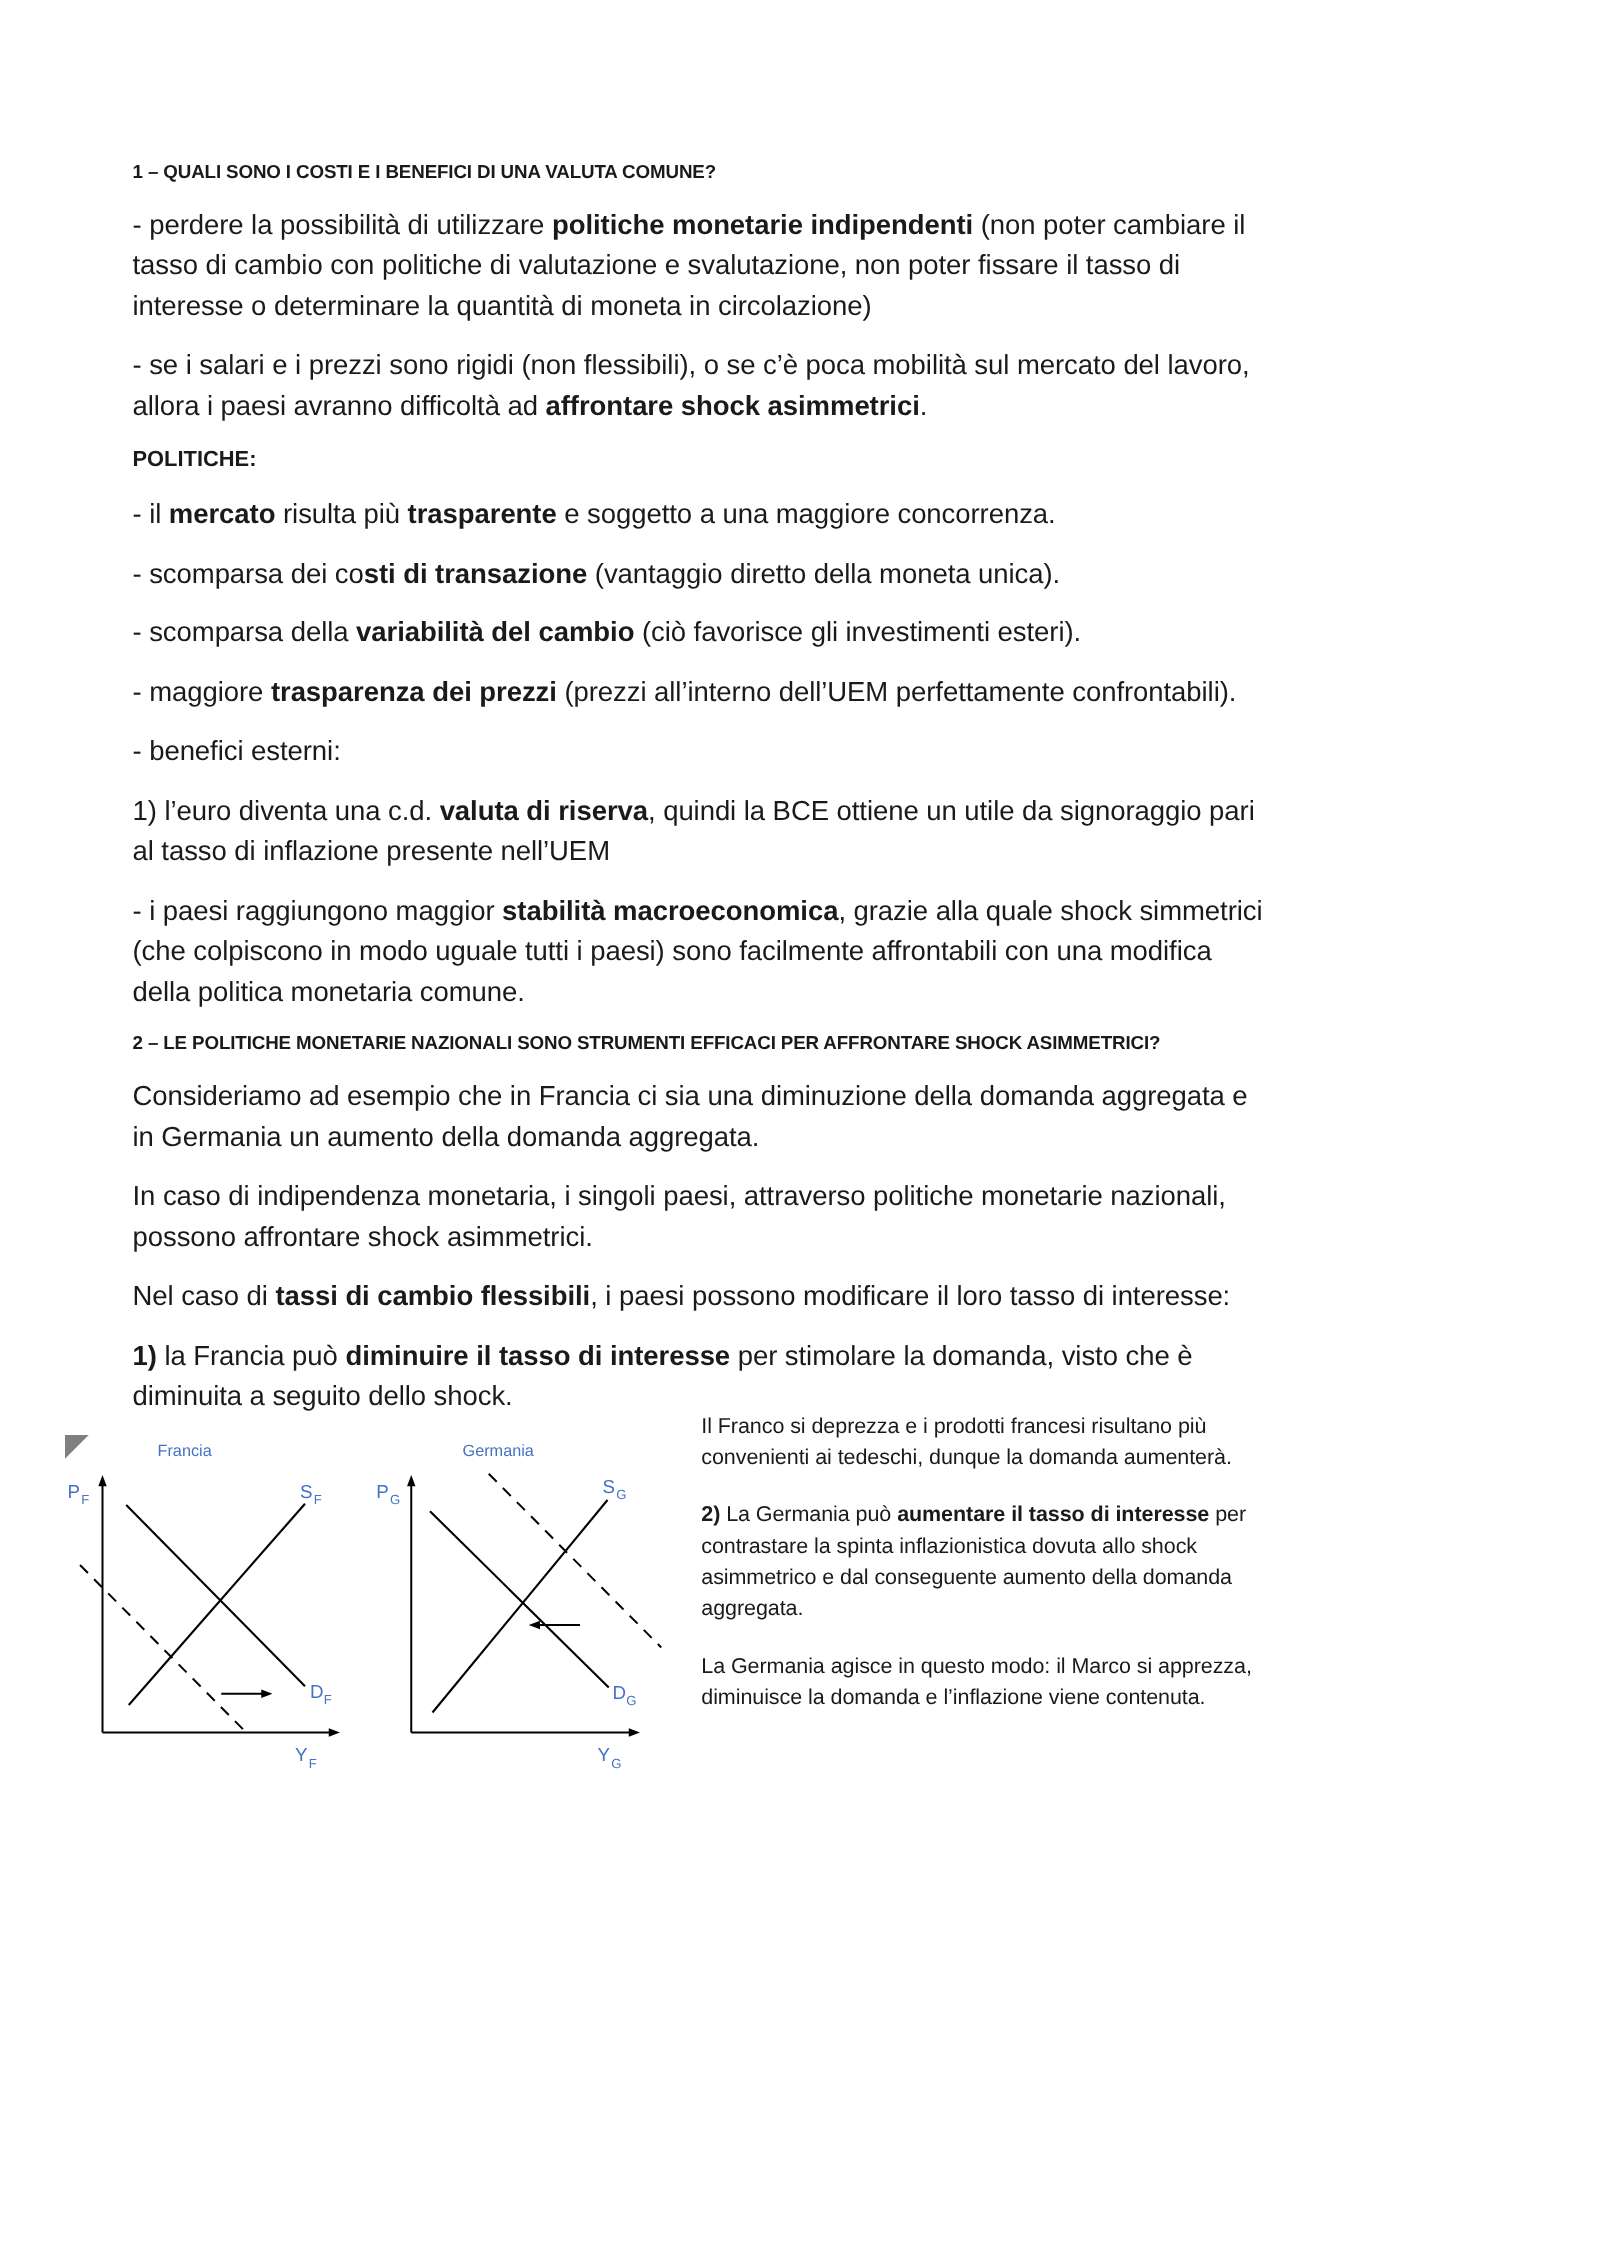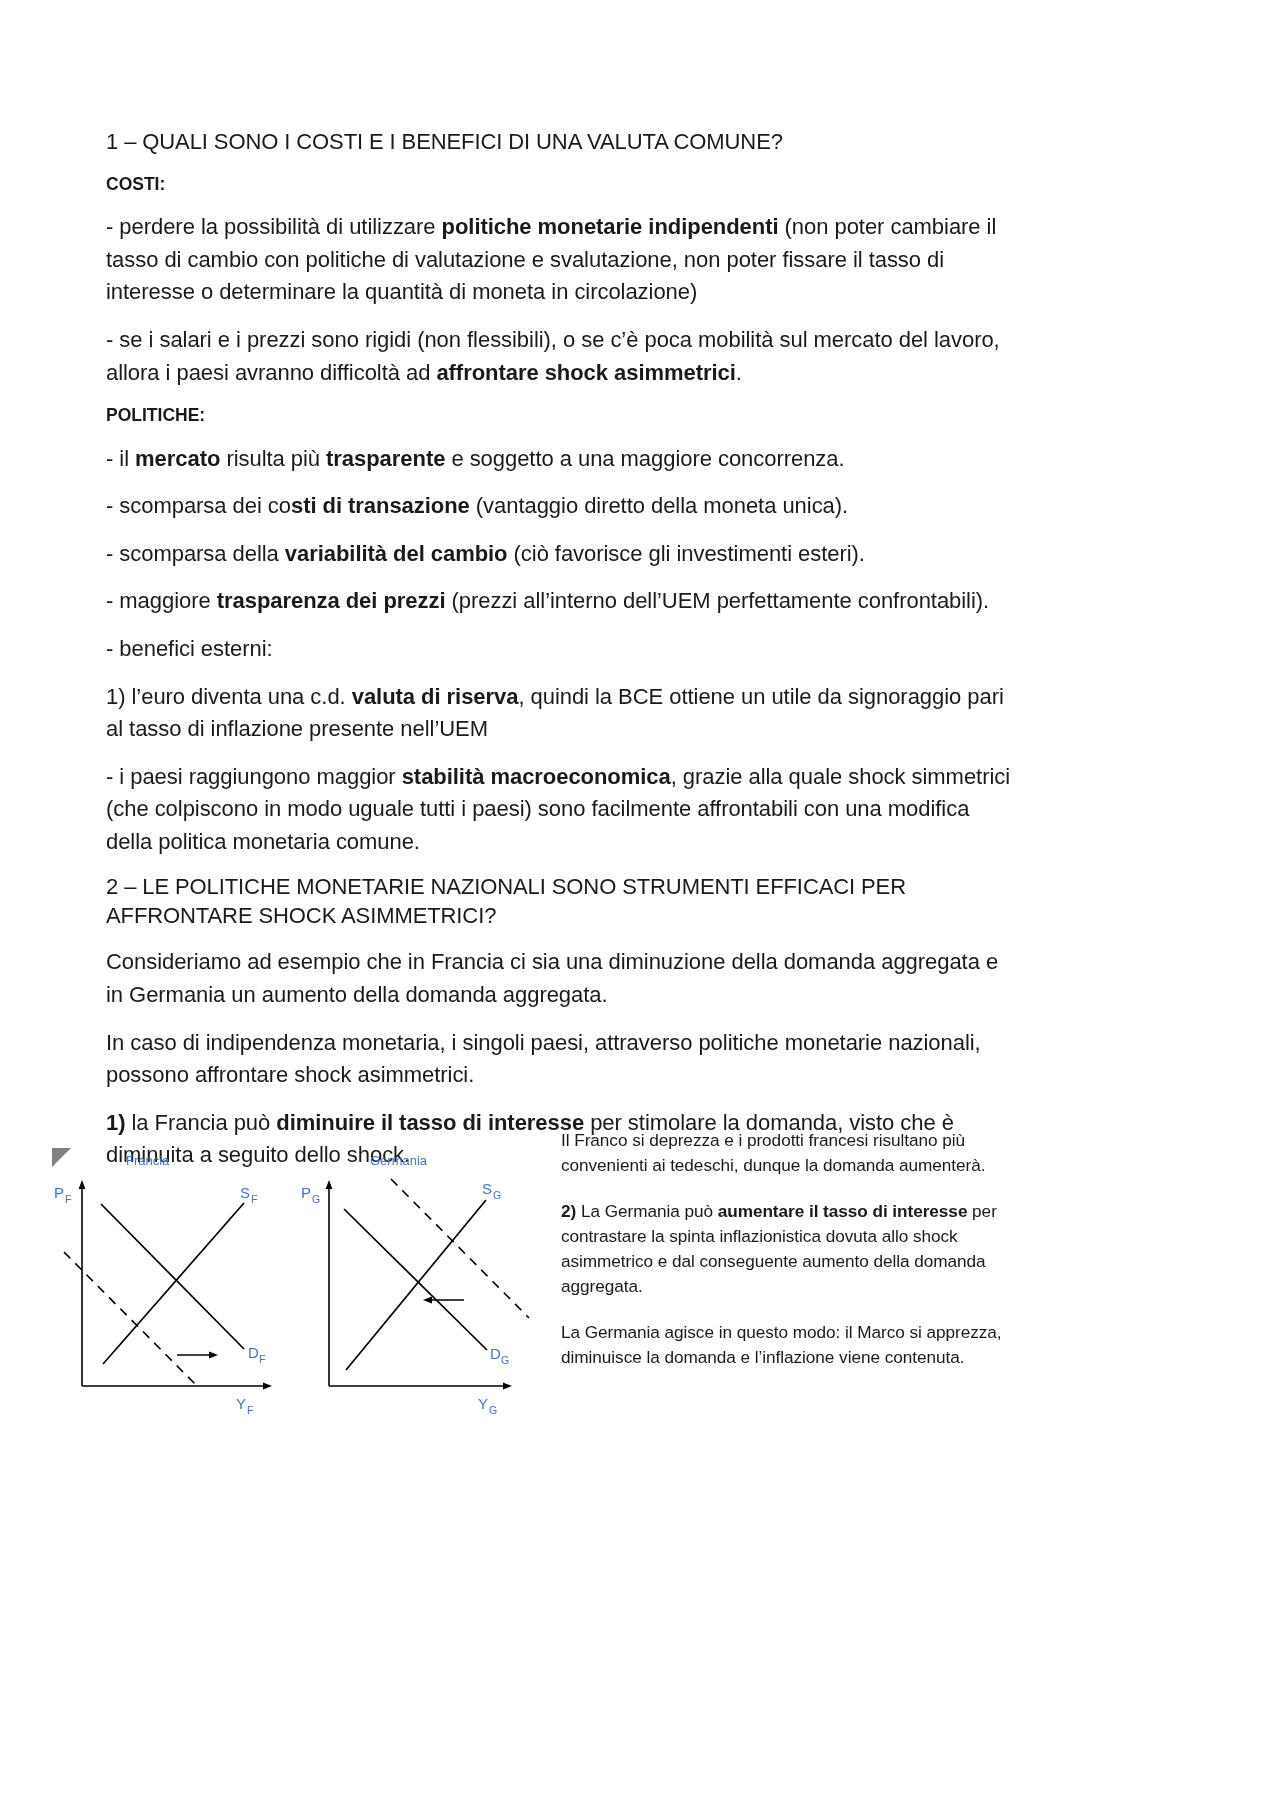--- a/index.html
+++ b/index.html
@@ -22,22 +22,22 @@
     height: 1811px;
     background: #fff;
   }
   .content {
     position: absolute;
     left: 106px;
     top: 128px;
     width: 906px;
   }
   h1.sec-head, .sec-head {
-    font-size: 22px;
-    font-weight: normal;
+    font-size: 15px;
+    font-weight: bold;
     letter-spacing: -0.1px;
     line-height: 1.30;
     margin: 0 0 16px 0;
   }
   .sub-head {
     font-size: 17.5px;
     font-weight: bold;
     line-height: 1.30;
     margin: 0 0 16px 0;
   }
@@ -95,23 +95,20 @@
 <body>
 
 <div class="page">
 
   <div class="content">
 
     <div class="sec-head">
       <span>1 – QUALI SONO I COSTI E I BENEFICI DI UNA VALUTA COMUNE?</span>
     </div>
 
-    <div class="sub-head">
-      <span>COSTI:</span>
-    </div>
 
     <p class="para"><span>- perdere la possibilità di utilizzare </span><b>politiche monetarie indipendenti</b><span> (non poter cambiare il tasso di cambio con politiche di valutazione e svalutazione, non poter fissare il tasso di interesse o determinare la quantità di moneta in circolazione)</span></p>
 
     <p class="para"><span>- se i salari e i prezzi sono rigidi (non flessibili), o se c’è poca mobilità sul mercato del lavoro, allora i paesi avranno difficoltà ad </span><b>affrontare shock asimmetrici</b><span>.</span></p>
 
     <div class="sub-head">
       <span>POLITICHE:</span>
     </div>
 
     <p class="para"><span>- il </span><b>mercato</b><span> risulta più </span><b>trasparente</b><span> e soggetto a una maggiore concorrenza.</span></p>
@@ -130,20 +127,21 @@
     <p class="para"><span>- i paesi raggiungono maggior </span><b>stabilità macroeconomica</b><span>, grazie alla quale shock simmetrici (che colpiscono in modo uguale tutti i paesi) sono facilmente affrontabili con una modifica della politica monetaria comune.</span></p>
 
     <div class="sec-head" style="margin-top:2px;">
       <span>2 – LE POLITICHE MONETARIE NAZIONALI SONO STRUMENTI EFFICACI PER AFFRONTARE SHOCK ASIMMETRICI?</span>
     </div>
 
     <p class="para">Consideriamo ad esempio che in Francia ci sia una diminuzione della domanda aggregata e in Germania un aumento della domanda aggregata.</p>
 
     <p class="para">In caso di indipendenza monetaria, i singoli paesi, attraverso politiche monetarie nazionali, possono affrontare shock asimmetrici.</p>
 
+    <p class="para"><span>Nel caso di </span><b>tassi di cambio flessibili</b><span>, i paesi possono modificare il loro tasso di interesse:</span></p>
 
     <p class="para"><b>1)</b><span> la Francia può </span><b>diminuire il tasso di interesse</b><span> per stimolare la domanda, visto che è diminuita a seguito dello shock.</span></p>
 
   </div>
 
   <div class="lower">
 
     <div class="fig-wrap">
       <div class="corner-mark"></div>
 

